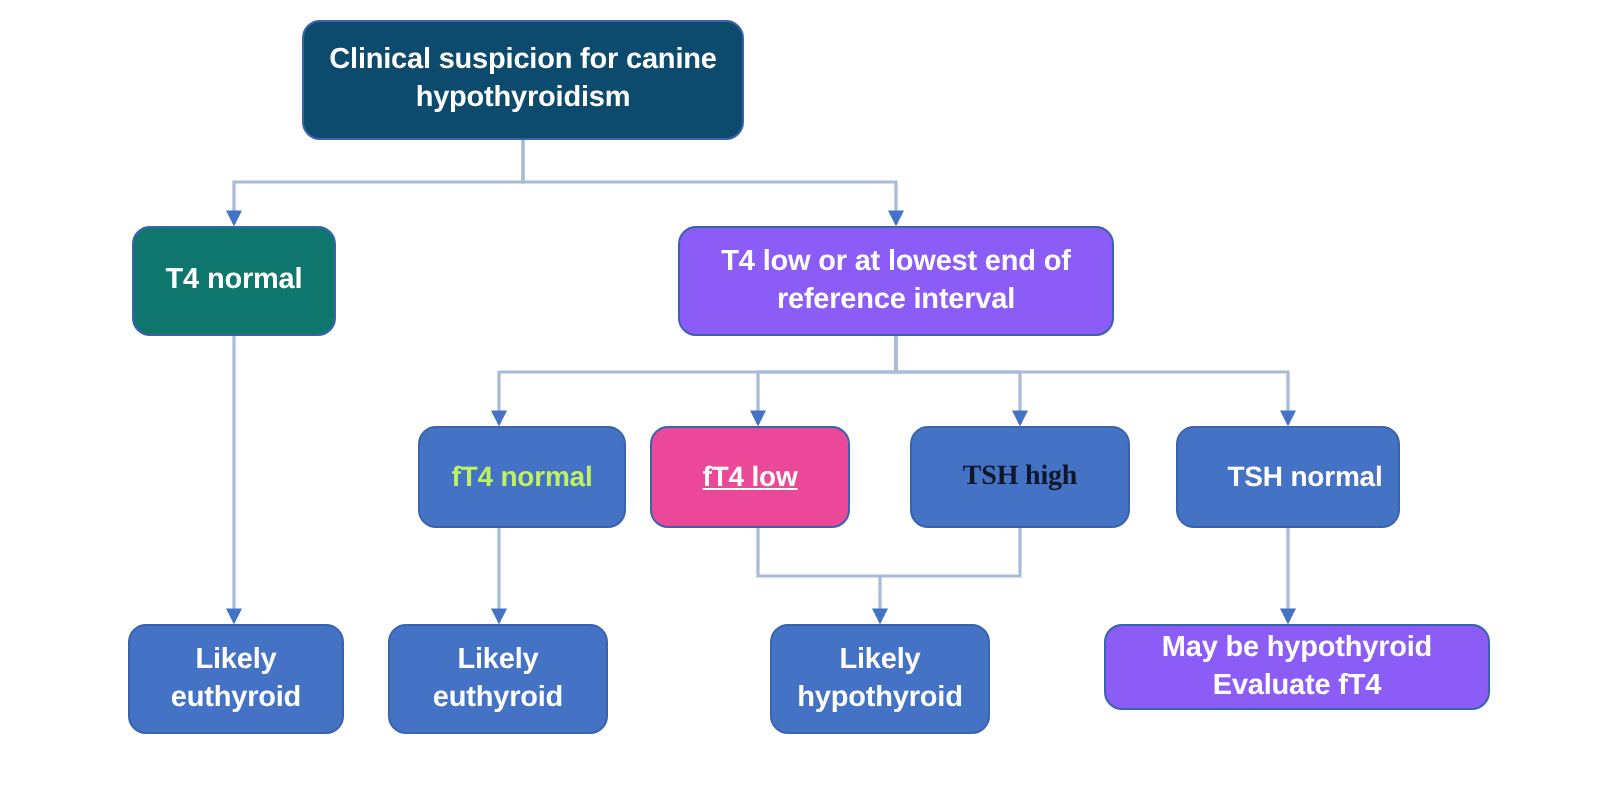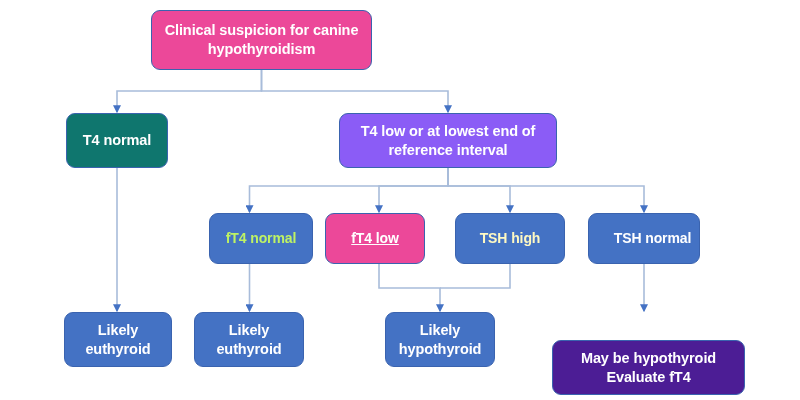--- a/index.html
+++ b/index.html
@@ -71,31 +71,31 @@
       <path d="M 644 264 L 644 311"></path>
 
       <path d="M 379 264 L 379 288 L 440 288 L 440 311"></path>
     </g>
 
     <g fill="none" stroke="#A8BCDA" stroke-width="1.6">
       <path d="M 510 264 L 510 288 L 440 288"></path>
     </g>
   </svg>
 
-  <div class="node" style="left: 151px; top: 10px; width: 221px; height: 60px; background: #ec4899; border-color: rgb(58, 99, 175); color: rgb(255, 255, 255);">Clinical suspicion for canine
+  <div class="node" style="left: 151px; top: 10px; width: 221px; height: 60px; background: #0c4a6e; border-color: rgb(58, 99, 175); color: rgb(255, 255, 255);">Clinical suspicion for canine
 hypothyroidism</div>
   <div class="node" style="left: 66px; top: 113px; width: 102px; height: 55px; background: #0f766e; border-color: rgb(58, 99, 175); color: rgb(255, 255, 255);">T4 normal</div>
   <div class="node" style="left: 339px; top: 113px; width: 218px; height: 55px; background: #8b5cf6; border-color: rgb(58, 99, 175); color: rgb(255, 255, 255);">T4 low or at lowest end of
 reference interval</div>
   <div class="node small" style="left: 209px; top: 213px; width: 104px; height: 51px; background: rgb(68, 114, 196); border-color: rgb(58, 99, 175); color: #bef264;">fT4 normal</div>
   <div class="node small" style="left: 325px; top: 213px; width: 100px; height: 51px; background: #ec4899; border-color: rgb(58, 99, 175); color: rgb(255, 255, 255); text-decoration: underline;">fT4 low</div>
-  <div class="node small" style="left: 455px; top: 213px; width: 110px; height: 51px; background: rgb(68, 114, 196); border-color: rgb(58, 99, 175); color: #fef9c3;">TSH high</div>
+  <div class="node small" style="left: 455px; top: 213px; width: 110px; height: 51px; background: rgb(68, 114, 196); border-color: rgb(58, 99, 175); color: #0f172a; font-family: Liberation Serif, serif;">TSH high</div>
   <div class="node small" style="left: 588px; top: 213px; width: 112px; height: 51px; background: rgb(68, 114, 196); border-color: rgb(58, 99, 175); color: rgb(255, 255, 255); padding-left: 23px;">TSH normal</div>
   <div class="node" style="left: 64px; top: 312px; width: 108px; height: 55px; background: rgb(68, 114, 196); border-color: rgb(58, 99, 175); color: rgb(255, 255, 255);">Likely
 euthyroid</div>
   <div class="node" style="left: 194px; top: 312px; width: 110px; height: 55px; background: rgb(68, 114, 196); border-color: rgb(58, 99, 175); color: rgb(255, 255, 255);">Likely
 euthyroid</div>
   <div class="node" style="left: 385px; top: 312px; width: 110px; height: 55px; background: rgb(68, 114, 196); border-color: rgb(58, 99, 175); color: rgb(255, 255, 255);">Likely
 hypothyroid</div>
-  <div class="node" style="left: 552px; top: 312px; width: 193px; height: 55px; background: #4c1d95; border-color: rgb(58, 99, 175); color: rgb(255, 255, 255); margin-top: 28px;">May be hypothyroid
+  <div class="node" style="left: 552px; top: 312px; width: 193px; height: 43px; background: #8b5cf6; border-color: rgb(58, 99, 175); color: rgb(255, 255, 255);">May be hypothyroid
 Evaluate fT4</div>
 
 </div>
 
 </body></html>

